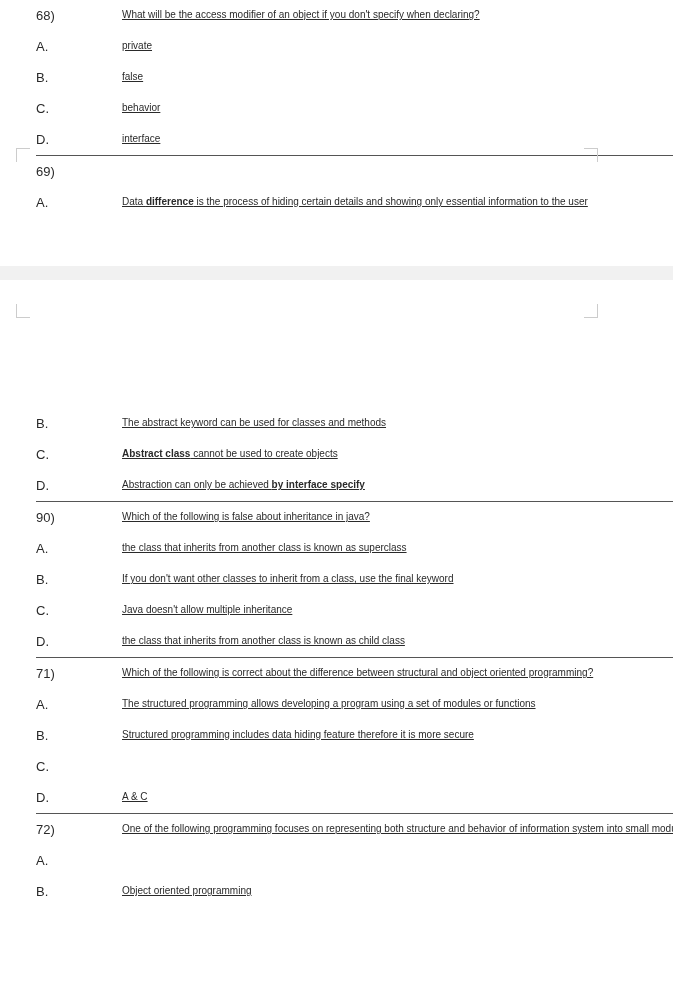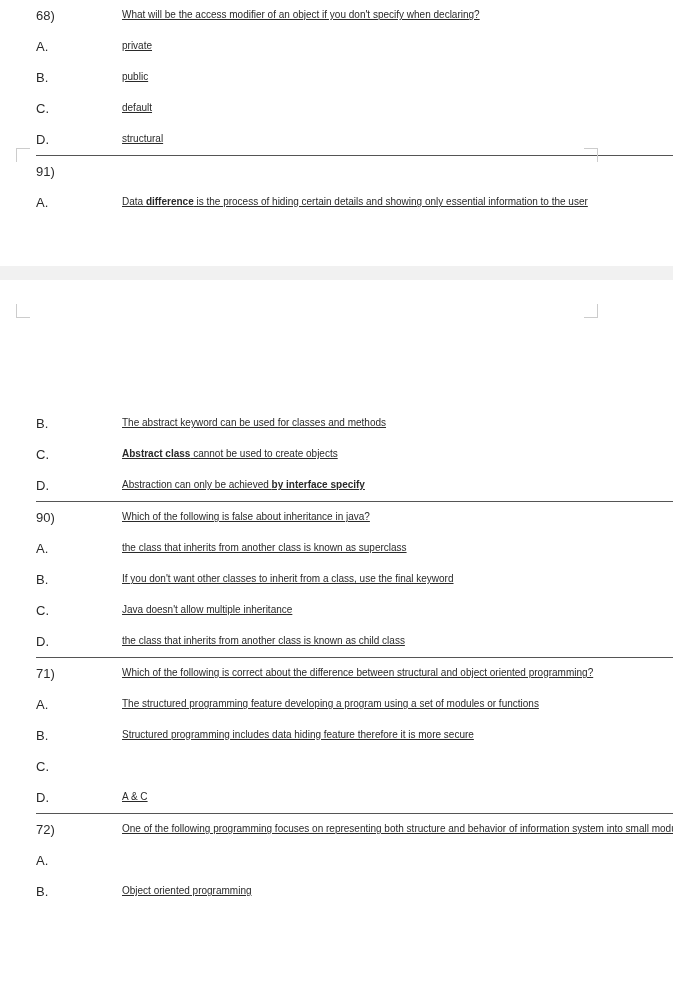--- a/index.html
+++ b/index.html
@@ -75,35 +75,35 @@
     <div class="q-row">
       <div class="q-label">68)</div>
       <div class="q-content"><span>What will be the access modifier of an object if you don't specify when declaring?</span></div>
     </div>
     <div class="q-row">
       <div class="q-label">A.</div>
       <div class="q-content"><span>private</span></div>
     </div>
     <div class="q-row">
       <div class="q-label">B.</div>
-      <div class="q-content"><span>public</span></div>
-    </div>
-    <div class="q-row">
-      <div class="q-label">C.</div>
-      <div class="q-content"><span>default</span></div>
-    </div>
-    <div class="q-row">
-      <div class="q-label">D.</div>
-      <div class="q-content"><span>structural</span></div>
+      <div class="q-content"><span>false</span></div>
+    </div>
+    <div class="q-row">
+      <div class="q-label">C.</div>
+      <div class="q-content"><span>behavior</span></div>
+    </div>
+    <div class="q-row">
+      <div class="q-label">D.</div>
+      <div class="q-content"><span>interface</span></div>
     </div>
   </div>
 
   <div>
     <div class="q-row">
-      <div class="q-label">91)</div>
+      <div class="q-label">69)</div>
     </div>
     <div class="q-row">
       <div class="q-label">A.</div>
       <div class="q-content"><span>Data </span><b>difference</b><span> is the process of hiding certain details and showing only essential information to the user</span></div>
     </div>
   </div>
 
 </div>
 
 <div class="gap-wrap">
@@ -154,21 +154,21 @@
     </div>
   </div>
 
   <div class="q-block">
     <div class="q-row">
       <div class="q-label">71)</div>
       <div class="q-content"><span>Which of the following is correct about the difference between structural and object oriented programming?</span></div>
     </div>
     <div class="q-row">
       <div class="q-label">A.</div>
-      <div class="q-content"><span>The structured programming feature developing a program using a set of modules or functions</span></div>
+      <div class="q-content"><span>The structured programming allows developing a program using a set of modules or functions</span></div>
     </div>
     <div class="q-row">
       <div class="q-label">B.</div>
       <div class="q-content"><span>Structured programming includes data hiding feature therefore it is more secure</span></div>
     </div>
     <div class="q-row">
       <div class="q-label">C.</div>
     </div>
     <div class="q-row">
       <div class="q-label">D.</div>

